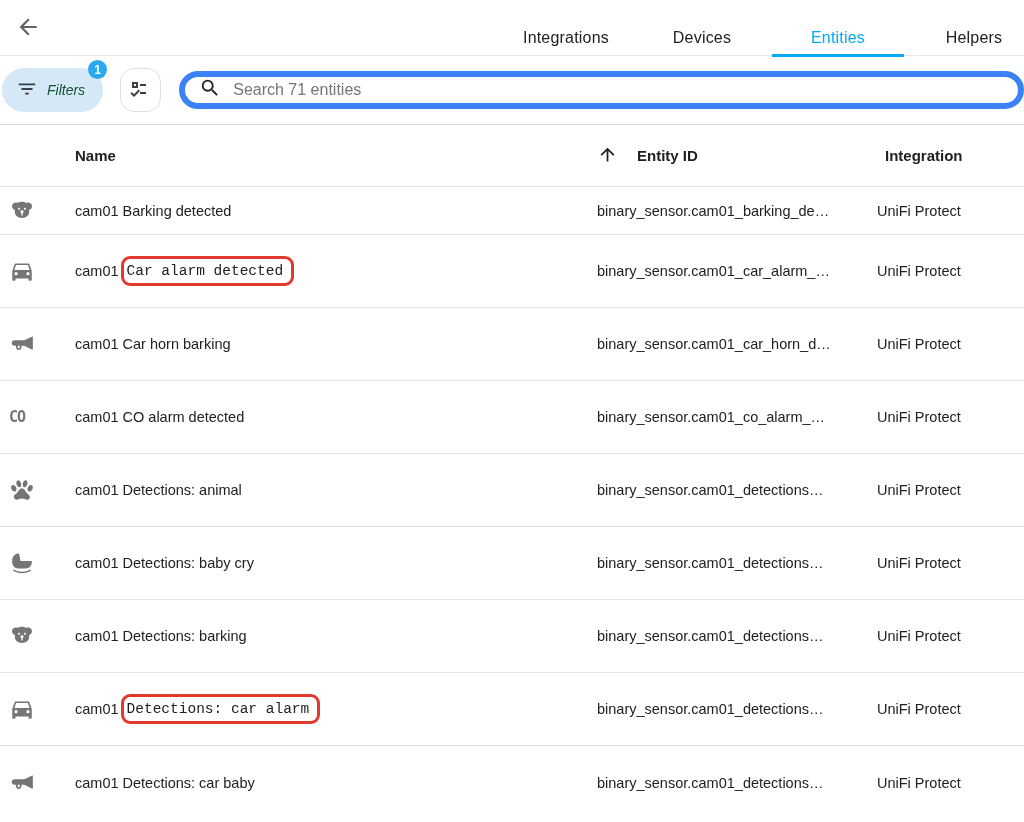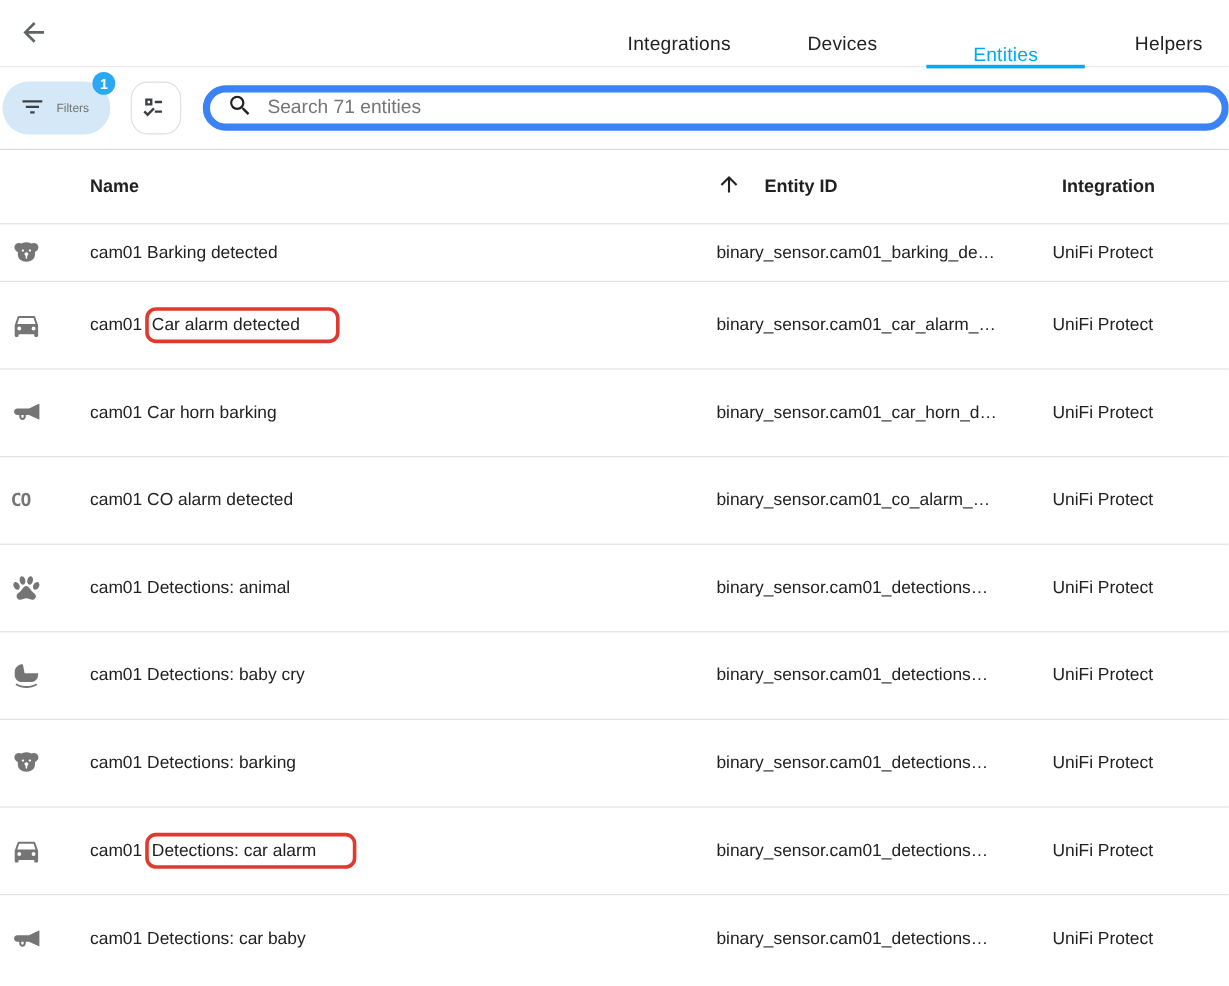--- a/index.html
+++ b/index.html
@@ -7,31 +7,31 @@
     font-family:"Liberation Sans", sans-serif; color:#212121; }
 
   
   .topbar { position:relative; height:56px; border-bottom:1px solid #e8eaed; background:#fff; }
   .back-btn { position:absolute; left:12px; top:12px; width:32px; height:32px;
     display:flex; align-items:center; justify-content:center; border:none; background:transparent; cursor:pointer; }
   .back-btn svg { fill:#5f6368; }
   .tabs { position:absolute; left:498px; top:0; width:544px; height:56px; display:flex; }
   .tab { flex:1; display:flex; align-items:center; justify-content:center;
     font-size:16px; letter-spacing:0.2px; color:#212121; cursor:pointer; position:relative;margin-top:19px; }
-  .tab.active { color:var(--accent,#03a9f4);align-items:flex-end; }
+  .tab.active { color:var(--accent,#03a9f4); }
   .tab.active::after { content:""; position:absolute; left:2px; right:2px; bottom:-1px;
     height:3px; background:var(--accent,#03a9f4); }
 
   
   .toolbar { height:69px; border-bottom:1px solid #d9d9d9; display:flex; align-items:center; padding-left:2px; }
   .filters-chip { height:44px; border-radius:22px; background:var(--chip-bg,#d5e8f7);
     display:flex; align-items:center; gap:9px; padding:0 18px 0 14px; position:relative;
     border:none; cursor:pointer; }
   .filters-chip svg { fill:#3c4043; }
-  .filters-label { font-size:10px; color:#737373; }
+  .filters-label { font-size:14px; color:#14532d;font-style:italic; }
   .badge { position:absolute; top:-8px; right:-4px; min-width:19px; height:19px; border-radius:10px;
     background:var(--badge-bg,#2aa8f2); color:#fff; font-size:12px; font-weight:bold;
     display:flex; align-items:center; justify-content:center; padding:0 4px; }
   .select-btn { margin-left:17px; width:44px; height:44px; border:1px solid #e0e0e0; border-radius:14px;
     background:#fff; display:flex; align-items:center; justify-content:center; cursor:pointer; }
   .select-btn svg { fill:#3c4043; }
   .search-pill { margin-left:18px; height:38px; width:906px; border:6px solid #3b82f6; border-radius:19px;
     display:flex; align-items:center; gap:12px; padding-left:14px; background:#fff; }
   .search-pill svg { fill:#202124; flex:none; }
   .search-pill input { border:none; outline:none; font-size:16px; flex:1;
@@ -47,21 +47,21 @@
   .th-integration { padding-left:8px; cursor:pointer; }
   .row { height:73px; border-bottom:1px solid #e3e3e3; font-size:14.5px; cursor:pointer; }
   .row.row-first { height:48px; }
   .row:last-child { border-bottom:none; }
   .icon-cell { padding-left:9px; display:flex; align-items:flex-end; }
   .row-icon svg { display:block; fill:var(--icon-gray,#757575); }
   .co-text { font-family:"DejaVu Sans Mono", monospace; font-weight:bold; font-size:15px;
     color:var(--icon-gray,#757575); letter-spacing:-1px; }
   .name-cell { display:flex; align-items:flex-end; }
   .annot { display:inline-block; border:3px solid var(--annot-red,#e03a2e); border-radius:9px;
-    padding:4px 30px 4px 3px; margin:-7px 0 -7px 2px; }
+    padding:4px 8px 4px 3px; margin:-7px 0 -7px 2px;font-family:Liberation Mono, monospace; }
 </style>
 </head>
 <body>
 
 <div class="topbar">
   <button class="back-btn">
     <span>
       <svg viewBox="0 0 24 24" width="26" height="26">
           <path d="M20,11V13H8L13.5,18.5L12.08,19.92L4.16,12L12.08,4.08L13.5,5.5L8,11H20Z"></path>
         </svg>

